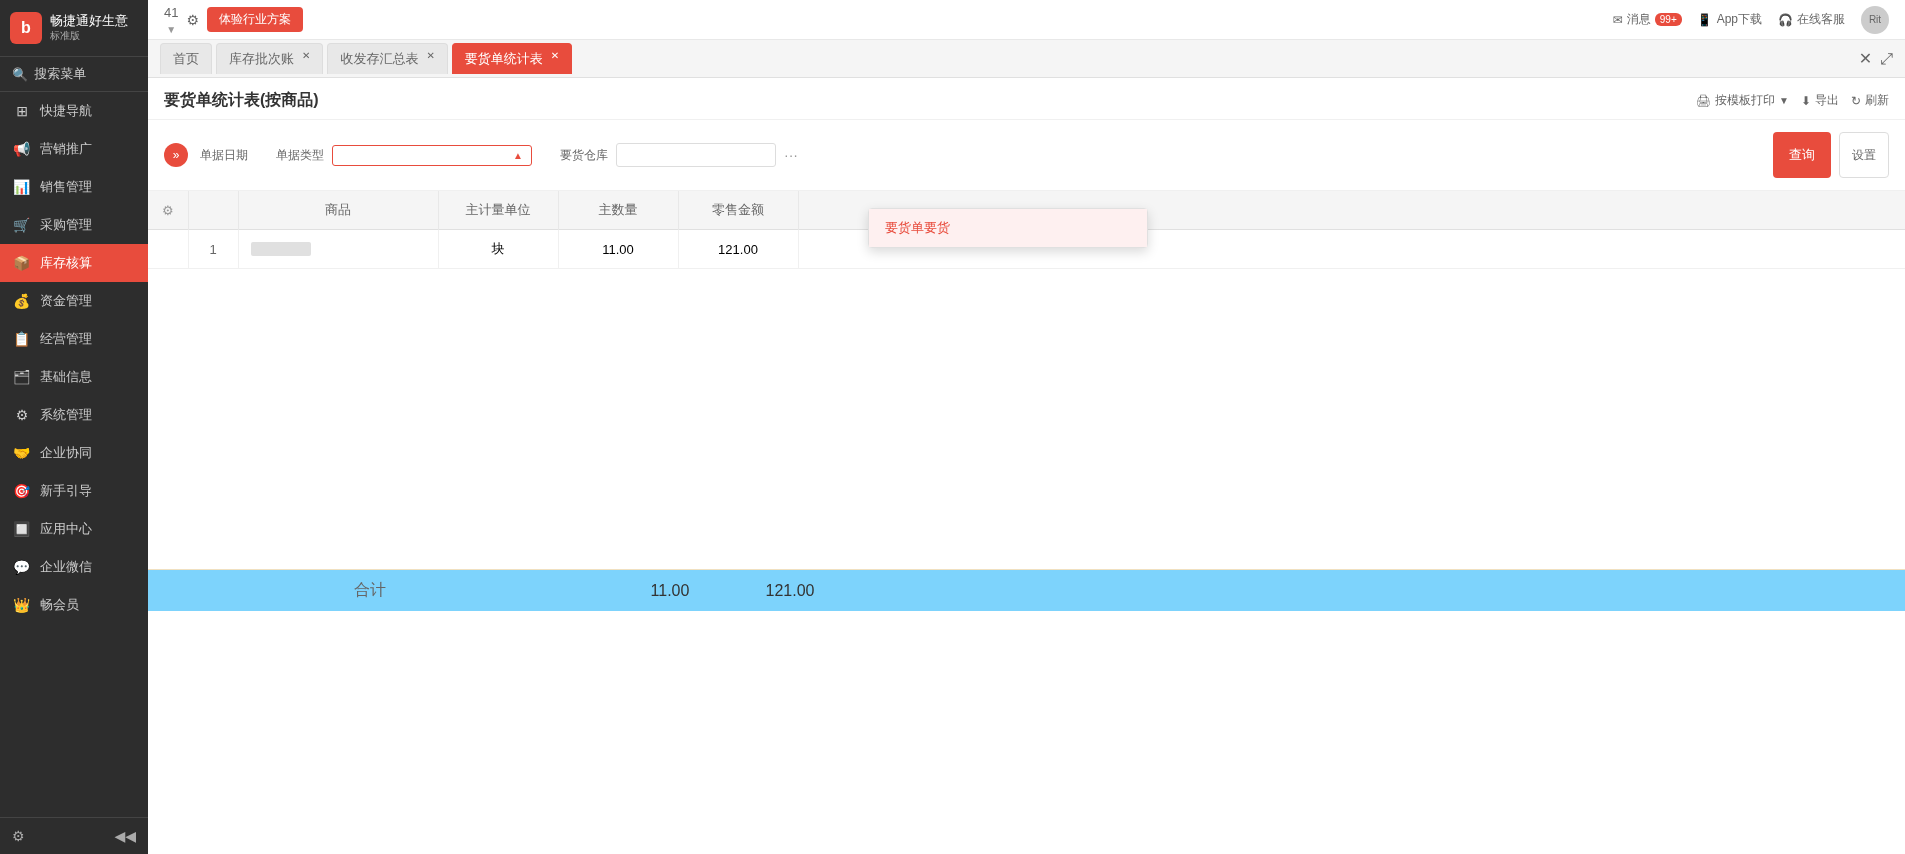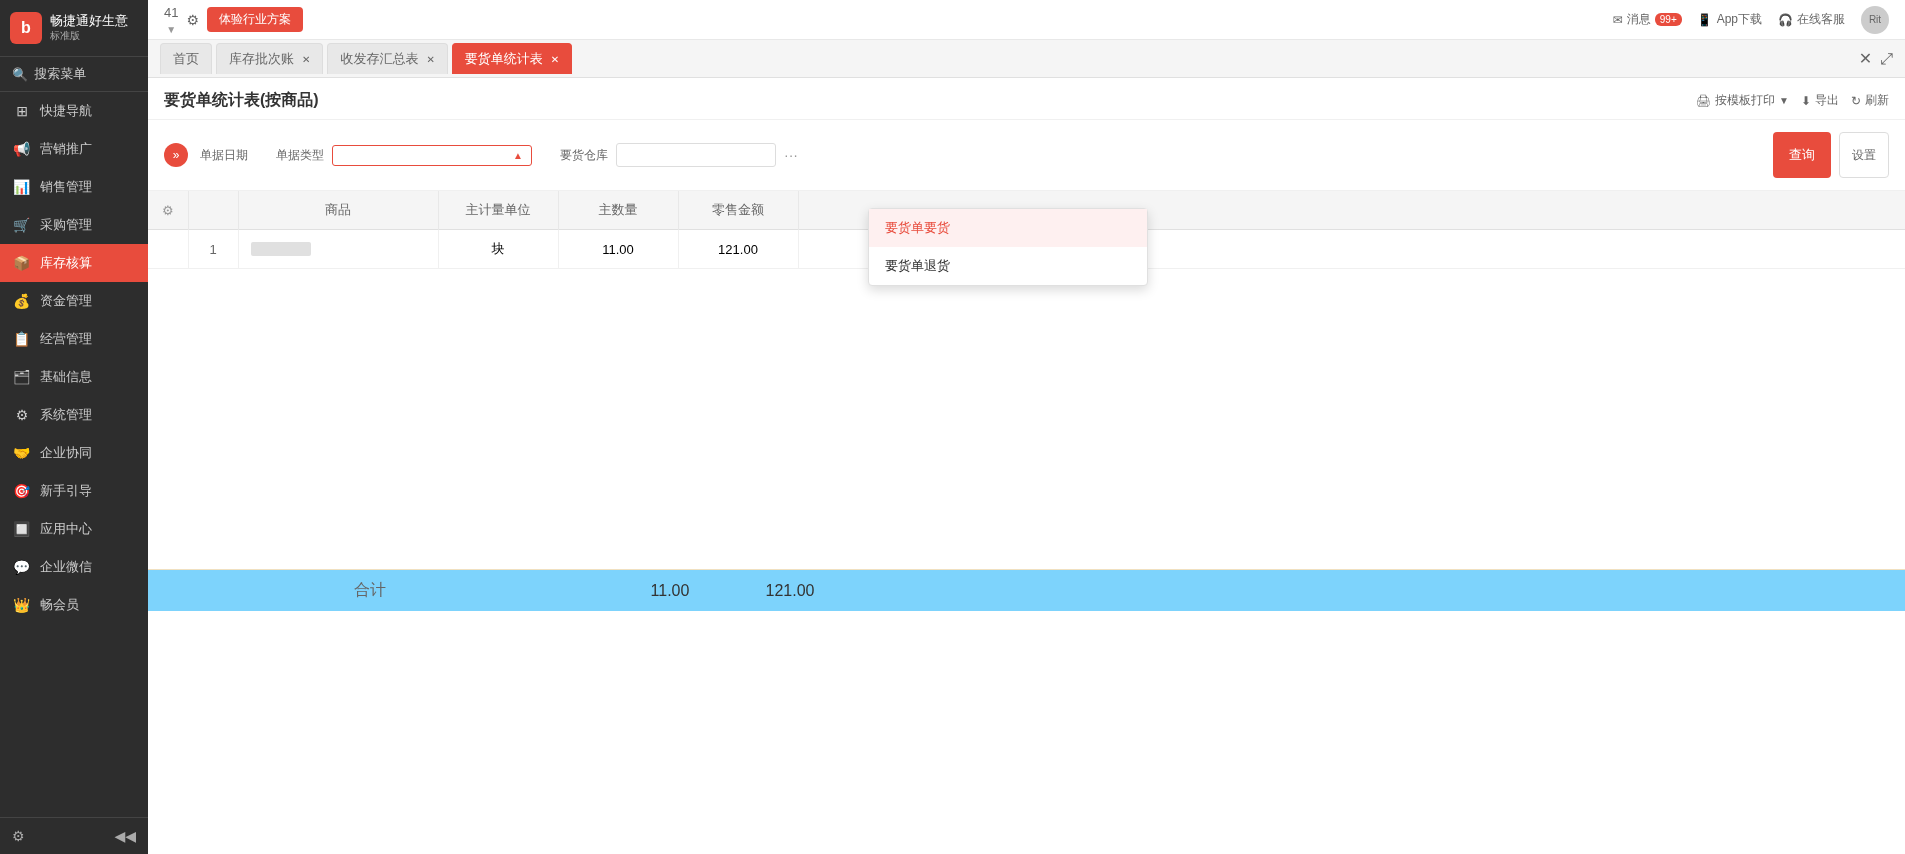--- a/index.html
+++ b/index.html
@@ -81,21 +81,21 @@
     .tabs-bar {
       height: 38px;
       background: #f5f5f5;
       display: flex; align-items: center;
       padding: 0 12px;
       border-bottom: 1px solid #e0e0e0;
       flex-shrink: 0;
       gap: 4px;
     }
     .tab {
-      display: flex; align-items: center; gap: 4px;
+      display: flex; align-items: flex-start; gap: 4px;
       padding: 6px 12px;
       border-radius: 4px 4px 0 0;
       cursor: pointer;
       font-size: 13px;
       color: #666;
       background: #e8e8e8;
       border: 1px solid #ddd;
       border-bottom: none;
     }
     .tab.active {
@@ -419,23 +419,20 @@
 
       <div style="margin-left:auto; display:flex; gap:8px;">
         <button class="query-btn">查询</button>
         <button class="settings-btn">设置</button>
       </div>
     </div>
 
     <div class="dropdown-overlay">
       <div class="dropdown-item active">
         <span>要货单要货</span>
-      </div>
-      <div class="dropdown-item">
-        <span>要货单退货</span>
       </div>
     </div>
 
     <div class="table-container">
       <table class="data-table">
         <thead>
           <tr>
             <th style="width:40px;">
               <span class="table-settings-icon">⚙</span>
             </th>

